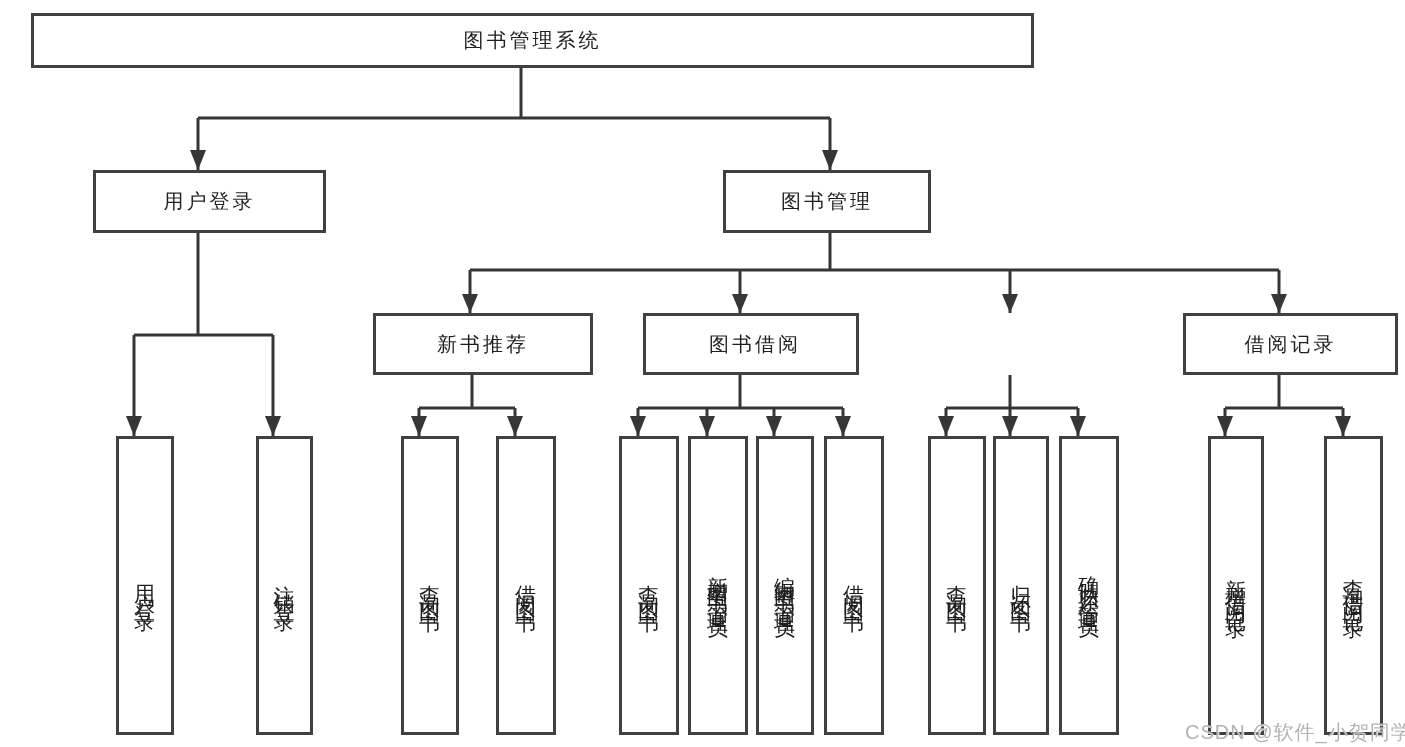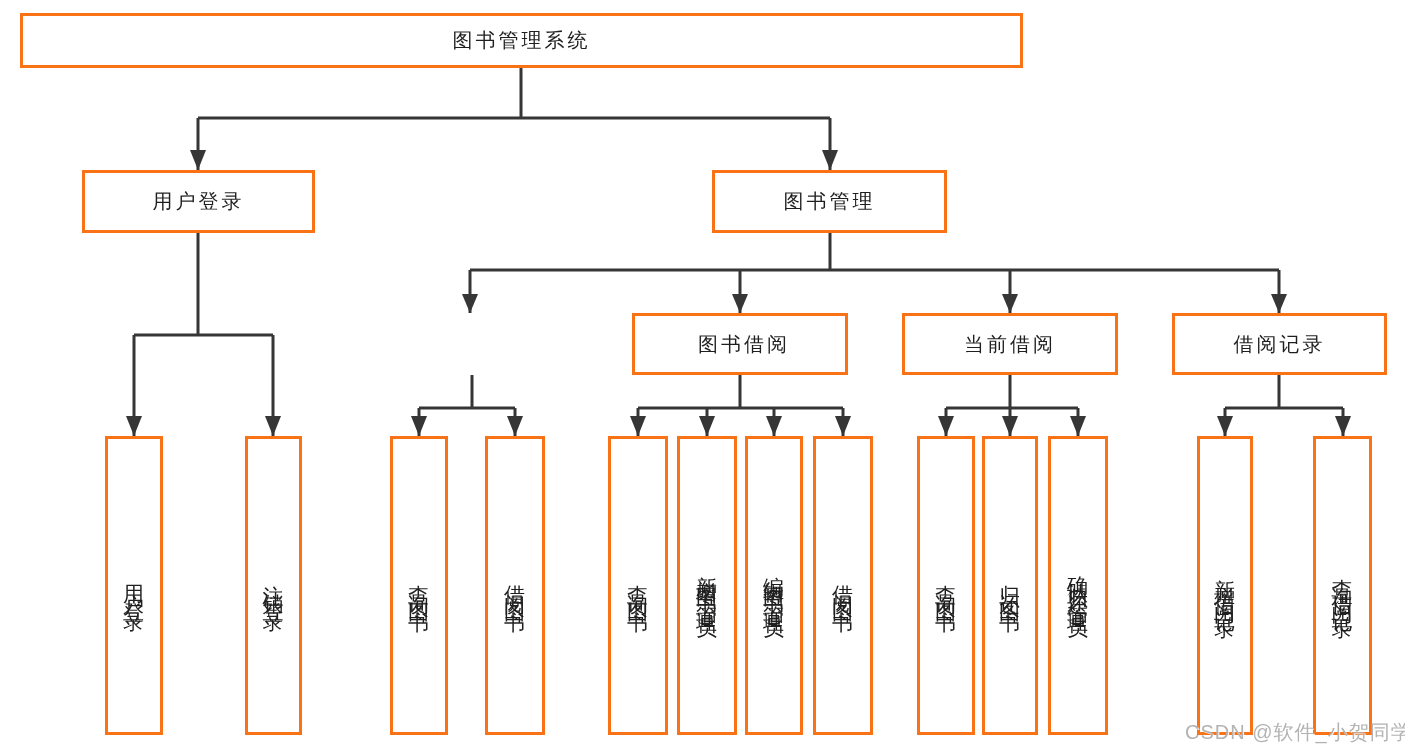--- a/index.html
+++ b/index.html
@@ -17,27 +17,28 @@
   #connectors {
     position: absolute;
     left: 0; top: 0;
     width: 1405px;
     height: 747px;
     pointer-events: none;
   }
   .node {
     position: absolute;
     box-sizing: border-box;
-    border: 3px solid #f97316;
+    border: 3px solid #404040;
     background: #ffffff;
     display: flex;
     align-items: center;
     justify-content: center;
     color: #1f1f1f;
     z-index: 2;
+    margin-left: 11px;
   }
   .h-node {
     font-size: 20px;
     letter-spacing: 3px;
     white-space: nowrap;
   }
   .leaf {
     font-size: 21px;
   }
   .leaf .vtext {
@@ -99,24 +100,24 @@
       <polygon points="1002,416 1018,416 1010,436"></polygon>
       <polygon points="1070,416 1086,416 1078,436"></polygon>
       <polygon points="1217,416 1233,416 1225,436"></polygon>
       <polygon points="1335,416 1351,416 1343,436"></polygon>
     </g>
   </svg>
 
   <div class="node h-node" style="left:20px; top:13px; width:1003px; height:55px;">图书管理系统</div>
 
   <div class="node h-node" style="left:82px; top:170px; width:233px; height:63px;">用户登录</div>
-  <div class="node h-node" style="left:712px; top:170px; width:235px; height:63px;">图书管理</div>
+  <div class="node h-node" style="left:712px; top:170px; width:208px; height:63px;">图书管理</div>
 
+  <div class="node h-node" style="left:362px; top:313px; width:220px; height:62px;">新书推荐</div>
   <div class="node h-node" style="left:632px; top:313px; width:216px; height:62px;padding-left:8px;">图书借阅</div>
-  <div class="node h-node" style="left:902px; top:313px; width:216px; height:62px;">当前借阅</div>
   <div class="node h-node" style="left:1172px; top:313px; width:215px; height:62px;">借阅记录</div>
 
   <div class="node leaf" style="left:105px; top:436px; width:58px; height:299px;">
     <span class="vtext">用户登录</span>
   </div>
   <div class="node leaf" style="left:245px; top:436px; width:57px; height:299px;">
     <span class="vtext">注销登录</span>
   </div>
   <div class="node leaf" style="left:390px; top:436px; width:58px; height:299px;">
     <span class="vtext">查询图书</span>

